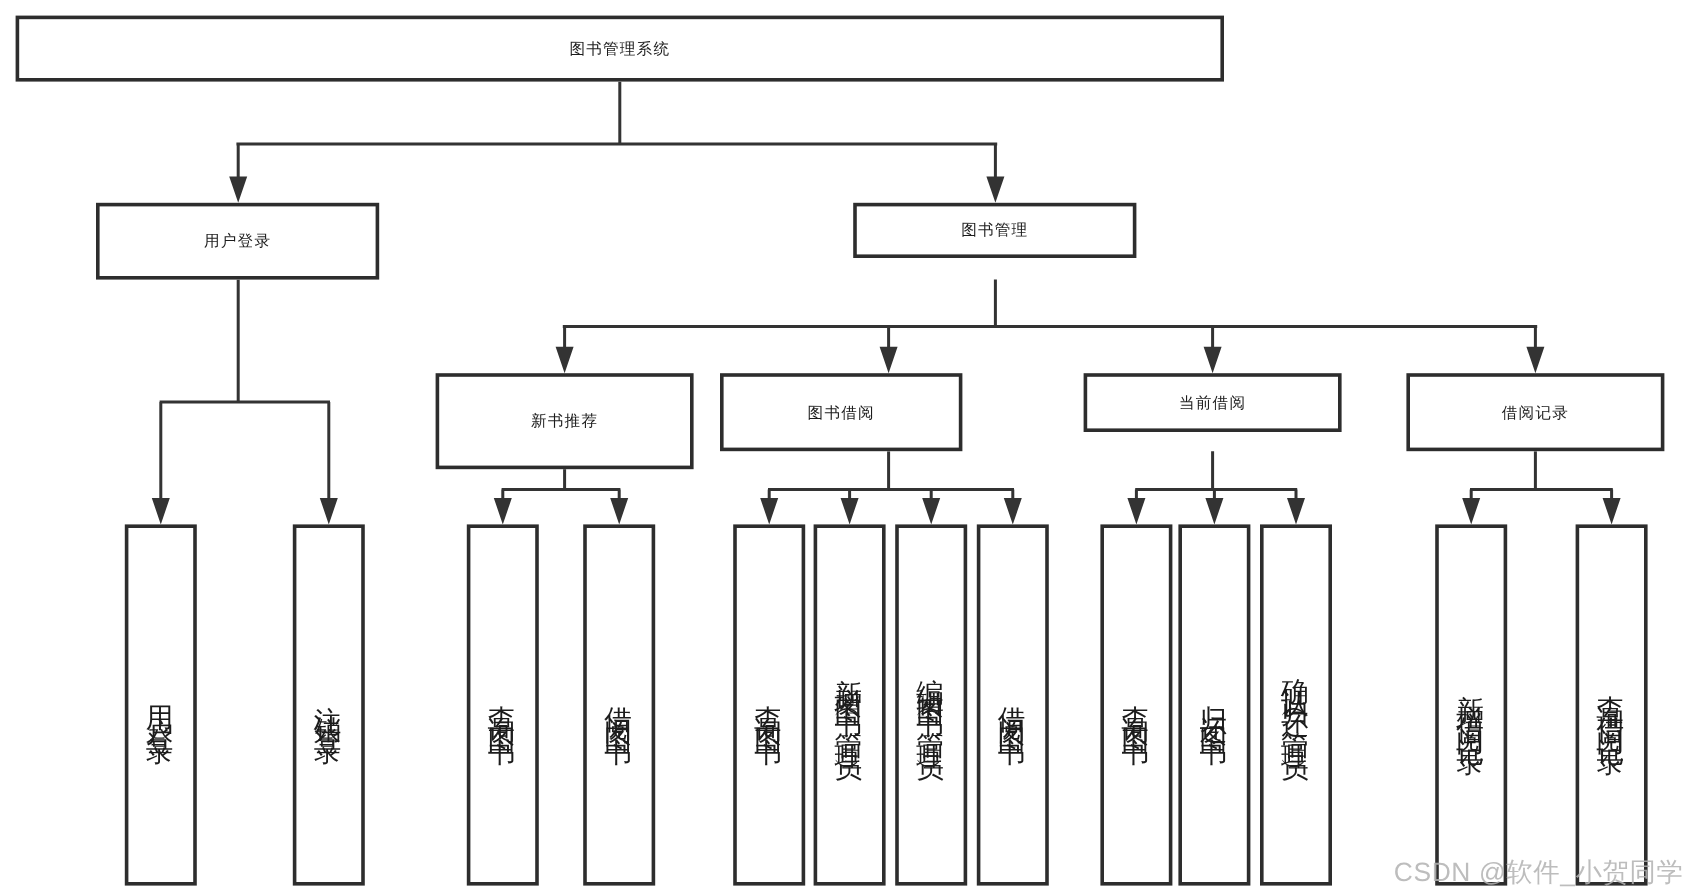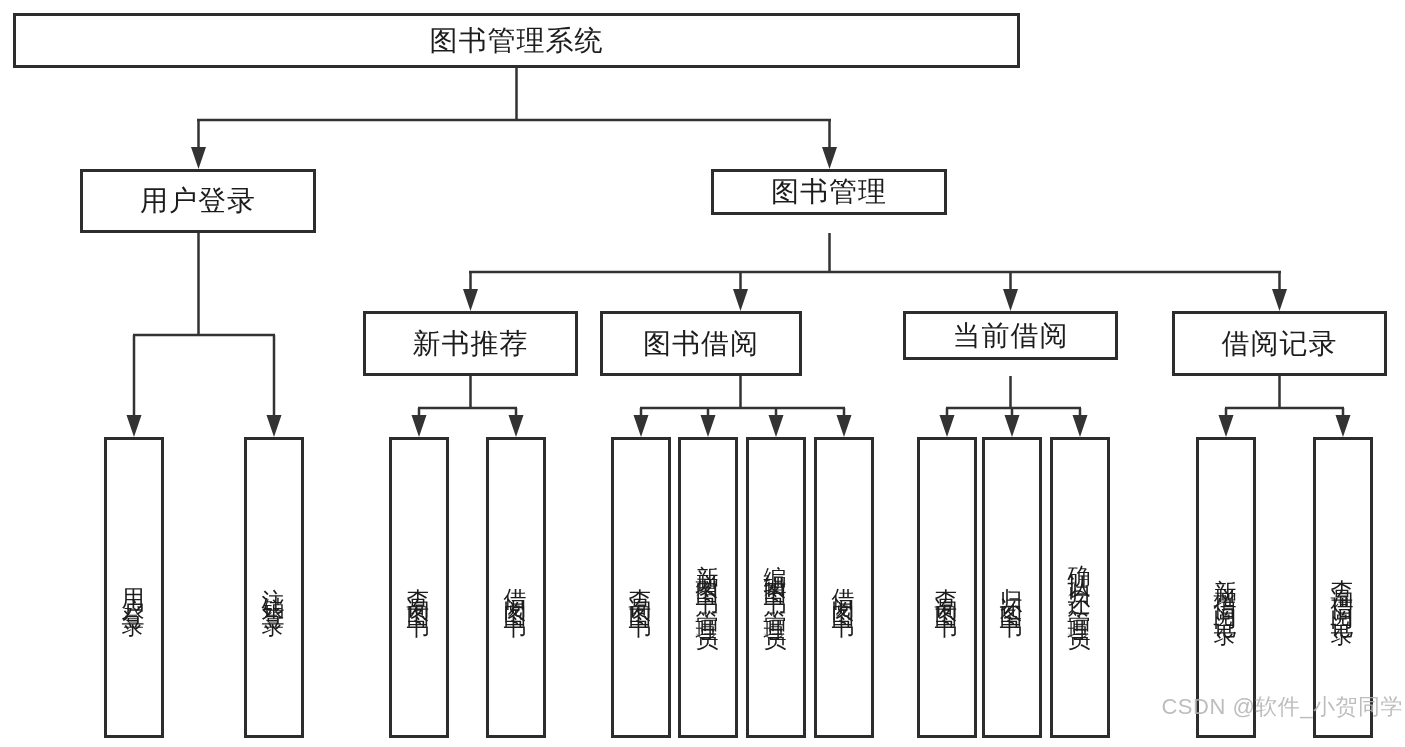--- a/index.html
+++ b/index.html
@@ -7,49 +7,49 @@
   }
   html,body{margin:0;padding:0;}
   body{
     width:1405px;height:747px;position:relative;background:#ffffff;overflow:hidden;
     font-family:"Liberation Sans","DejaVu Sans",sans-serif;
   }
   .wires{position:absolute;left:0;top:0;color:var(--line);}
   .box{
     position:absolute;box-sizing:border-box;background:var(--box-bg);
     border:3px solid var(--border);display:flex;align-items:center;justify-content:center;
-    color:var(--text);font-size:28px;letter-spacing:1px;z-index:2;text-align:center;
+    color:var(--text);font-size:13px;letter-spacing:1px;z-index:2;text-align:center;
   }
   .vbox{
     writing-mode:vertical-rl;text-orientation:mixed;
     font-size:23px;letter-spacing:9px;top:437px;width:60px;height:301px;
   }
   
   #n-root{left:13px;top:13px;width:1007px;height:55px;}
   #n-user-login{left:80px;top:169px;width:236px;height:64px;}
   #n-book-mgmt{left:711px;top:169px;width:236px;height:46px;}
-  #n-new-book{left:363px;top:311px;width:215px;height:65px;}
+  #n-new-book{left:363px;top:311px;width:215px;height:80px;}
   #n-book-borrow{left:600px;top:311px;width:202px;height:65px;}
   #n-current-borrow{left:903px;top:311px;width:215px;height:49px;}
   #n-borrow-record{left:1172px;top:311px;width:215px;height:65px;}
   #n-leaf-login{left:104px;}
   #n-leaf-logout{left:244px;}
   #n-leaf-nb-query{left:389px;}
   #n-leaf-nb-borrow{left:486px;}
   #n-leaf-bb-query{left:611px;}
   #n-leaf-bb-add{left:678px;}
   #n-leaf-bb-edit{left:746px;}
   #n-leaf-bb-borrow{left:814px;}
   #n-leaf-cb-query{left:917px;}
   #n-leaf-cb-return{left:982px;}
   #n-leaf-cb-confirm{left:1050px;}
   #n-leaf-br-add{left:1196px;}
   #n-leaf-br-query{left:1313px;}
   .watermark{
-    position:absolute;top:692px;right:2px;font-size:22px;color:var(--watermark);
+    position:absolute;top:712px;right:2px;font-size:22px;color:var(--watermark);
     opacity:.85;z-index:5;letter-spacing:.5px;white-space:nowrap;
   }
 </style>
 </head>
 <body>
 
 <div>
 
   <svg class="wires" width="1405" height="747" viewBox="0 0 1405 747" fill="none" stroke="currentColor" stroke-width="2.5">
 

